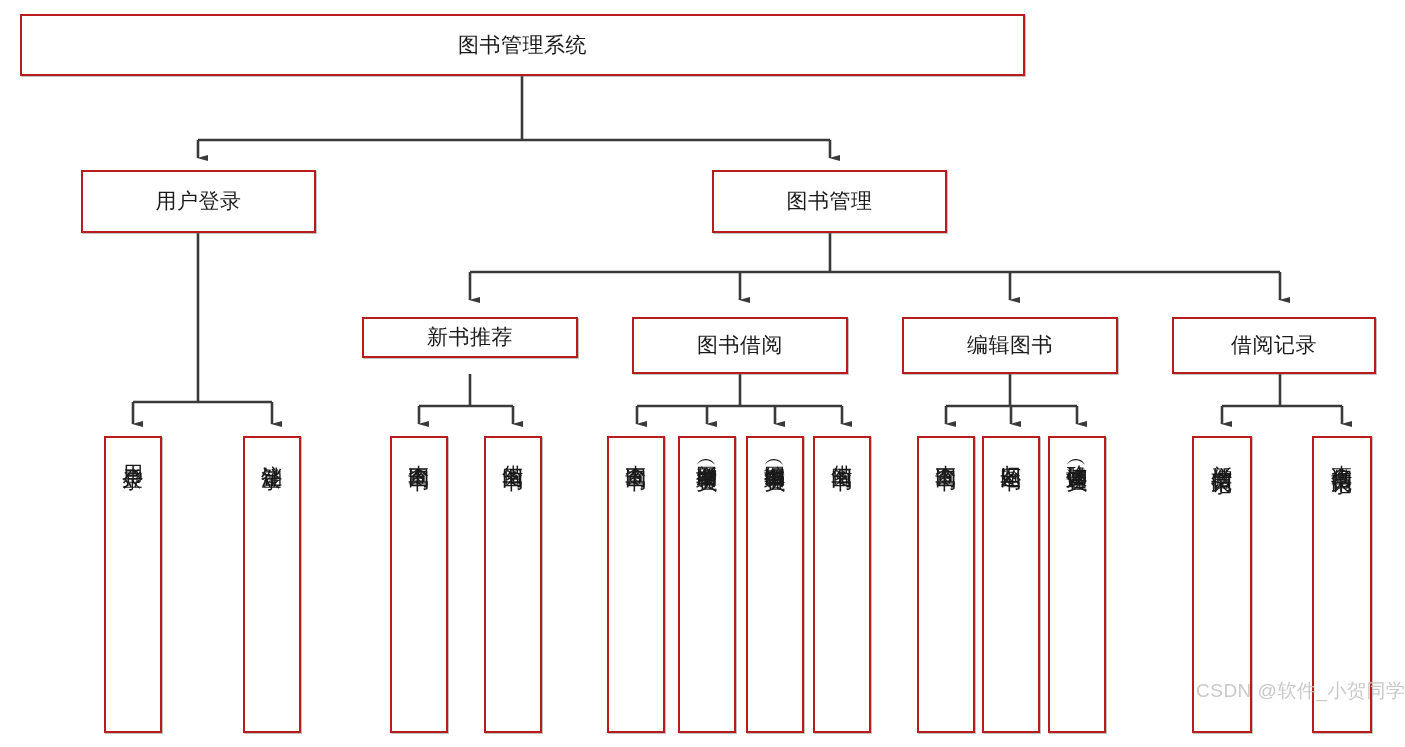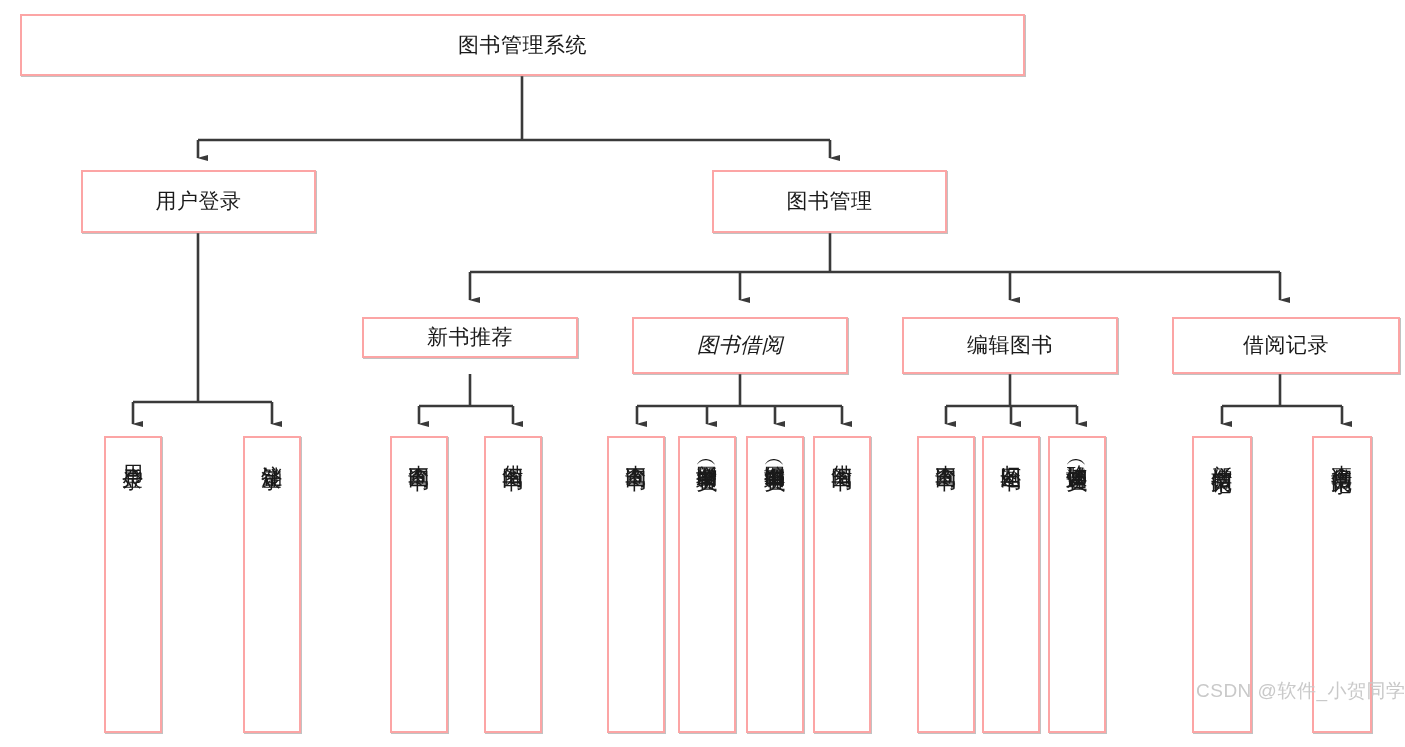--- a/index.html
+++ b/index.html
@@ -14,21 +14,21 @@
   #canvas {
     position: relative;
     width: 1405px;
     height: 747px;
     background: #ffffff;
     overflow: hidden;
   }
   .node {
     position: absolute;
     box-sizing: border-box;
-    border: 2px solid #fca5a5;
+    border: 2px solid #b91c1c;
     background: #ffffff;
     display: flex;
     align-items: center;
     justify-content: center;
     box-shadow: 1px 1px 0 rgba(120,120,120,0.45);
   }
   .node .lbl {
     font-size: 21px;
     line-height: 1.15;
     color: #1a1a1a;
@@ -128,27 +128,27 @@
   <div class="node" style="left:81px; top:170px; width:235px; height:63px;">
     <span class="lbl">用户登录</span>
   </div>
   <div class="node" style="left:712px; top:170px; width:235px; height:63px;text-align:center;">
     <span class="lbl">图书管理</span>
   </div>
 
   <div class="node" style="left:362px; top:317px; width:216px; height:41px;">
     <span class="lbl">新书推荐</span>
   </div>
-  <div class="node" style="left:632px; top:317px; width:216px; height:57px;font-style:italic;">
+  <div class="node" style="left:632px; top:317px; width:216px; height:57px;">
     <span class="lbl">图书借阅</span>
   </div>
   <div class="node" style="left:902px; top:317px; width:216px; height:57px;">
     <span class="lbl">编辑图书</span>
   </div>
-  <div class="node" style="left:1172px; top:317px; width:228px; height:57px;">
+  <div class="node" style="left:1172px; top:317px; width:204px; height:57px;">
     <span class="lbl">借阅记录</span>
   </div>
 
   <div class="node vert" style="left:104px; top:436px; width:58px; height:297px;">
     <span class="lbl">用户登录</span>
   </div>
   <div class="node vert" style="left:243px; top:436px; width:58px; height:297px;">
     <span class="lbl">注销登录</span>
   </div>
 

